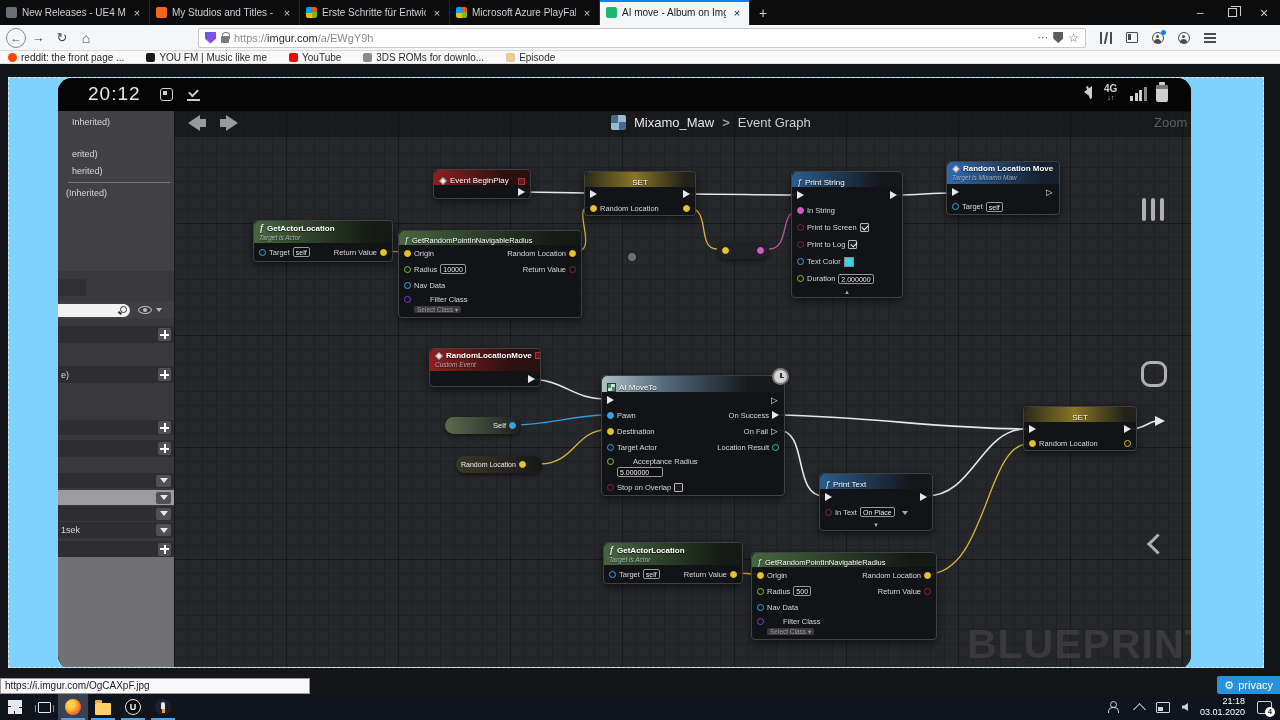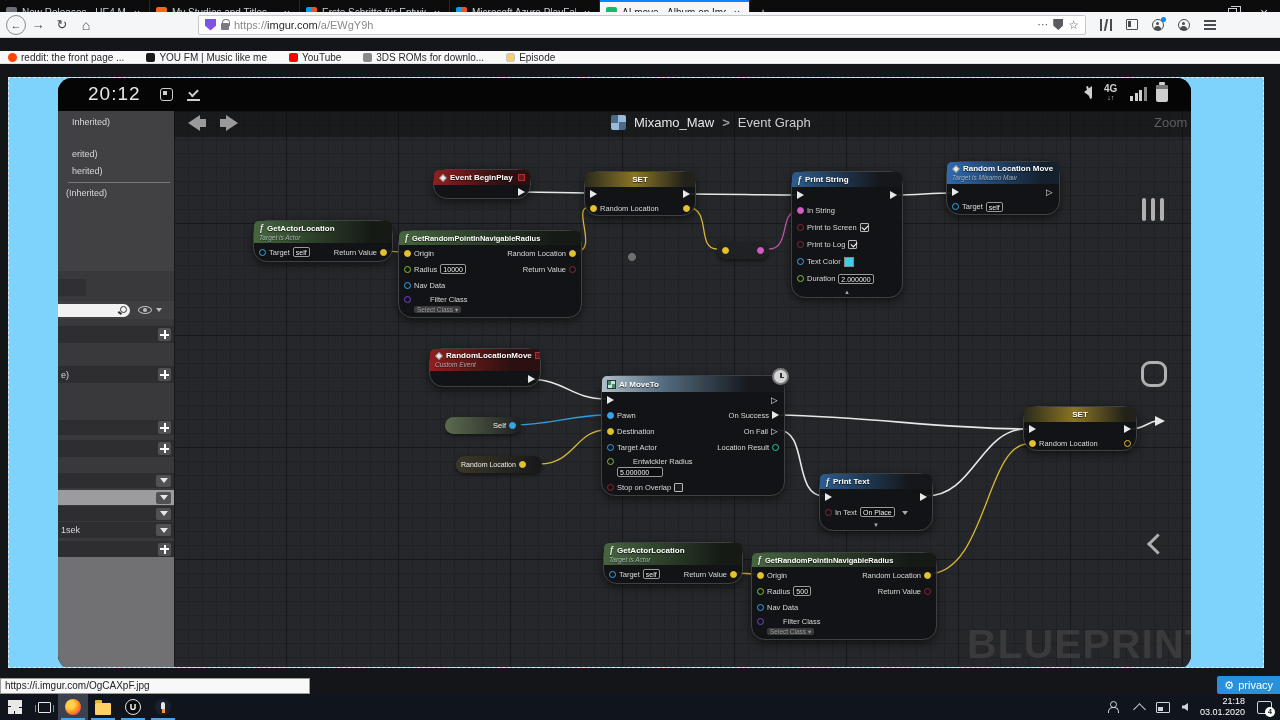--- a/index.html
+++ b/index.html
@@ -21,21 +21,21 @@
   .tclose::before{content:"×";font-size:11px}
   .newtab{width:26px;display:flex;align-items:center;justify-content:center;color:#cfd0d4}
   .newtab::before{content:"+";font-size:14px}
   .wctrl{margin-left:auto;display:flex}
   .wbtn{width:32px;display:flex;align-items:center;justify-content:center;color:#d0d0d4;font-size:12px}
   .wbtn.min::before{content:"–"}
   .wbtn.close::before{content:"×";font-size:14px}
   .restore{width:9px;height:9px;border:1px solid #d0d0d4;position:relative}
   .restore::before{content:"";position:absolute;left:2px;top:-3px;width:9px;height:9px;border:1px solid #d0d0d4;border-bottom:none;border-left:none}
 
-  .navbar{position:absolute;left:0;top:12px;width:1280px;height:26px;background:#f5f6f7;border-bottom:1px solid #d8d8dc;display:flex;align-items:center}
+  .navbar{position:absolute;left:0;top:25px;width:1280px;height:26px;background:#f5f6f7;border-bottom:1px solid #d8d8dc;display:flex;align-items:center}
   .nbtn{color:#48484e;font-size:13px;width:24px;text-align:center}
   .backc{width:20px;height:20px;border:1px solid #8a8a90;border-radius:50%;display:flex;align-items:center;justify-content:center;margin-left:6px}
   .backc::before{content:"←";font-size:11px;color:#48484e}
   .nbtn.fwd::before{content:"→"}
   .nbtn.rld::before{content:"↻"}
   .nbtn.hom::before{content:"⌂";font-size:14px}
   .urlbar{margin-left:100px;width:888px;height:20px;background:#fff;border:1px solid #c8c8cc;border-radius:2px;display:flex;align-items:center;font-size:11px;padding:0 6px;gap:5px}
   .shield{width:11px;height:12px;background:linear-gradient(135deg,#6a5ae8,#9a4ae0);clip-path:polygon(0 0,100% 0,100% 60%,50% 100%,0 60%)}
   .lock{width:8px;height:7px;background:#7a7a80;border-radius:1px;position:relative;margin-top:3px}
   .lock::before{content:"";position:absolute;left:1px;top:-4px;width:6px;height:6px;border:1.5px solid #7a7a80;border-radius:50% 50% 0 0;border-bottom:none}
@@ -123,22 +123,22 @@
   .garr.r::before{content:"";position:absolute;left:-18px;top:-4px;width:6px;height:8px;background:#9a9a9a}
   .crumb{position:absolute;left:437px;top:4px;display:flex;align-items:center;gap:8px;color:#e8e8e8;font-size:13px}
   .bpico{width:15px;height:15px;background:conic-gradient(#9ab8d8 0 25%,#4a6a8a 0 50%,#9ab8d8 0 75%,#4a6a8a 0);border-radius:2px}
   .crumb .sep{color:#9a9a9a;font-weight:bold}
   .crumb .cur{color:#cfcfcf}
   .zoomlbl{position:absolute;left:980px;top:4px;color:#5f5f62;font-size:13px}
   .water{position:absolute;left:793px;top:510px;font-size:41px;font-weight:bold;color:#3a3a3d;letter-spacing:1px;white-space:nowrap}
   .cursordot{position:absolute;left:454px;top:142px;width:8px;height:8px;border-radius:50%;background:rgba(170,170,170,.55);border:1px solid #777}
 
   
-  .n{position:absolute;background:rgba(17,18,20,.93);border:1px solid #3e4044;border-radius:14px;box-shadow:0 3px 8px rgba(0,0,0,.55);font-size:7.5px;color:#d8d8d8}
-  .nh{height:15px;display:flex;align-items:center;gap:3px;padding:0 5px;border-radius:5px 5px 0 0;font-weight:bold;font-size:8px;color:#fff;text-shadow:0 1px 1px rgba(0,0,0,.7);white-space:nowrap;overflow:hidden}
+  .n{position:absolute;background:rgba(17,18,20,.93);border:1px solid #3e4044;border-radius:4px;box-shadow:0 3px 8px rgba(0,0,0,.55);font-size:7.5px;color:#d8d8d8}
+  .nh{height:15px;display:flex;align-items:flex-end;gap:3px;padding:0 5px;border-radius:5px 5px 0 0;font-weight:normal;font-size:8px;color:#fff;text-shadow:0 1px 1px rgba(0,0,0,.7);white-space:nowrap;overflow:hidden}
   .nh2{height:22px;padding:2px 5px;border-radius:5px 5px 0 0;color:#fff;text-shadow:0 1px 1px rgba(0,0,0,.7);white-space:nowrap;overflow:hidden}
   .nh2 .t{font-weight:bold;font-size:8px;display:flex;align-items:center;gap:3px}
   .sub{font-style:italic;font-weight:normal;font-size:6.5px;color:#c8d4da;opacity:.75}
   .h-event{background:linear-gradient(90deg,#8e1f1f,#2a1010 75%)}
   .h-set{background:linear-gradient(90deg,#2b2a1c,#8a7524 45%,#23221a 90%);justify-content:center}
   .h-fnb{background:linear-gradient(90deg,#2b5c8e,#15171b 80%)}
   .h-fng{background:linear-gradient(90deg,#46663f,#151a15 85%)}
   .h-call{background:linear-gradient(90deg,#2f6ab0,#14202e 85%)}
   .h-ai{background:linear-gradient(90deg,#aebfc9,#51697c 35%,#17191d 80%)}
   .fico::before{content:"ƒ";font-style:italic;font-size:9px;color:#e8e8e8}
@@ -609,21 +609,21 @@
               <div class="r" style="height:16px">
                   <span class="p pb"></span>
                   <span>Target Actor</span>
                   <span class="rt">
                     <span>Location Result</span>
                     <span class="p pt"></span>
                   </span>
                 </div>
               <div class="stack"><span class="lbl">
                     <span class="p pg"></span>
-                    <span>Entwickler Radius</span>
+                    <span>Acceptance Radius</span>
                   </span><span class="below vb" style="display:inline-block;width:46px">5.000000</span></div>
               <div class="r" style="height:16px">
                   <span class="p pbd"></span>
                   <span>Stop on Overlap</span>
                   <span class="cb"></span>
                 </div>
             </div>
 
             <div class="n" style="left:645px;top:362px;width:114px">
               <div class="nh h-fnb">

